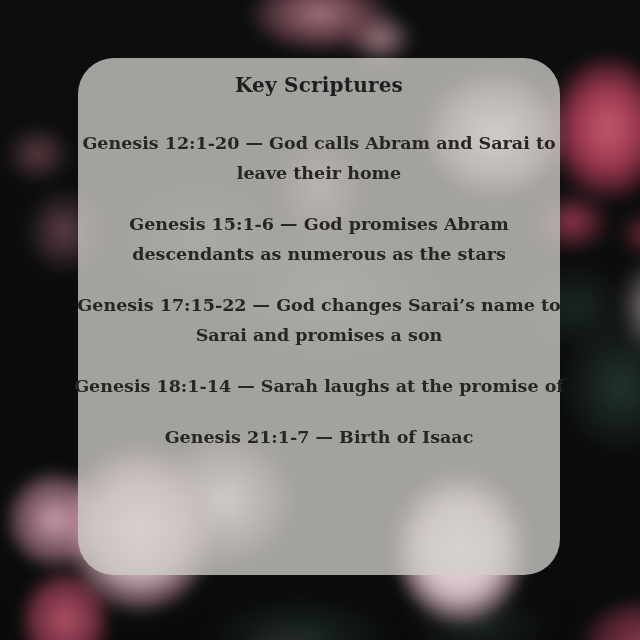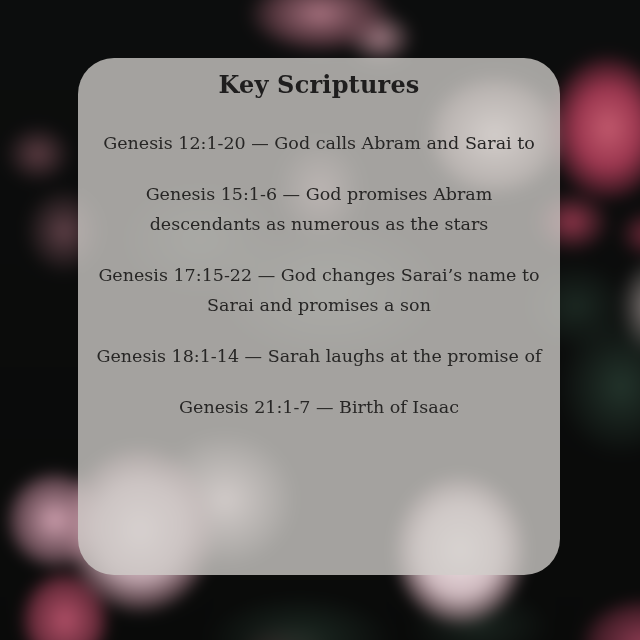--- a/index.html
+++ b/index.html
@@ -49,48 +49,50 @@
     padding: 12px 14px 0;
     border-radius: 36px;
     background: rgba(207,205,201,0.78);
     backdrop-filter: blur(2px);
     -webkit-backdrop-filter: blur(2px);
     text-align: center;
     color: #272625;
   }
   .title {
     margin: 0 0 28px;
-    font-size: 24px;
+    font-size: 20px;
     font-weight: bold;
     line-height: 30px;
     letter-spacing: 0.2px;
     color: #1f1e1e;
   }
   .scripture {
     margin: 0 0 21px;
     font-size: 17.5px;
     line-height: 30px;
+    font-weight: bold;
   }
   .line {
     display: flex;
     justify-content: center;
     white-space: nowrap;
   }
 </style>
 </head>
 <body>
 
 <div class="stage">
   <div class="bg"></div>
 
   <div class="card">
     <h1 class="title">Key Scriptures</h1>
 
     <div class="scripture">
       <div class="line">Genesis 12:1-20 — God calls Abram and Sarai to</div>
+      <div class="line">leave their home</div>
     </div>
 
     <div class="scripture">
       <div class="line">Genesis 15:1-6 — God promises Abram</div>
       <div class="line">descendants as numerous as the stars</div>
     </div>
 
     <div class="scripture">
     </div>
 

